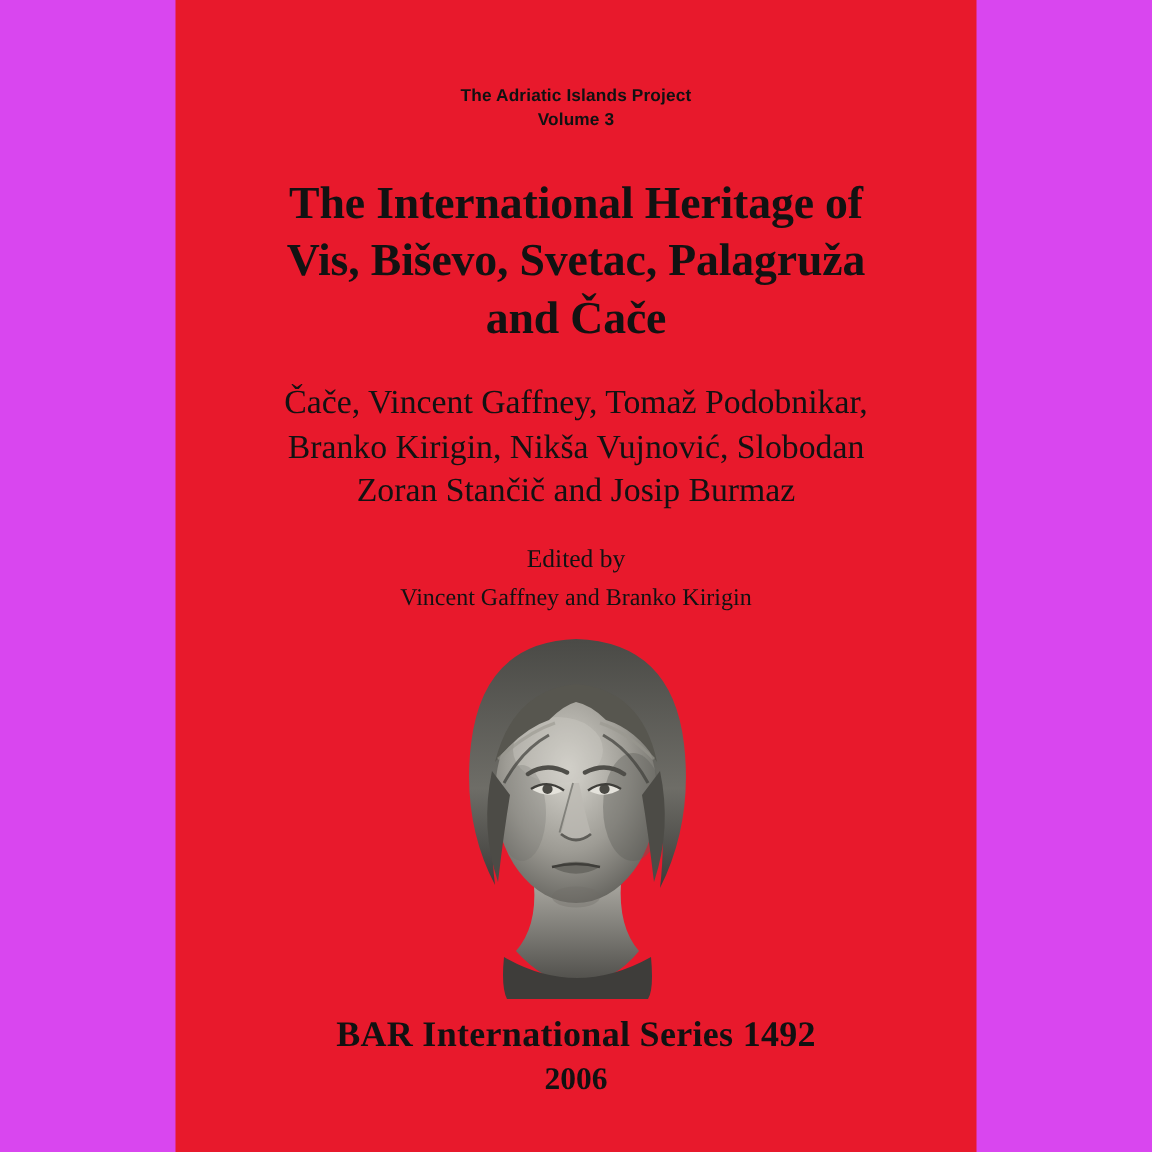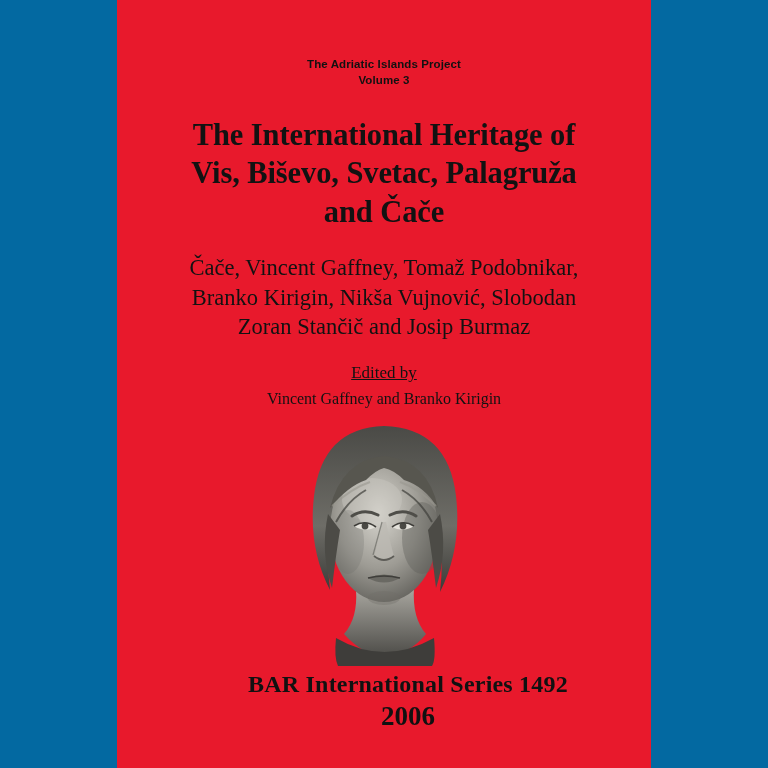--- a/index.html
+++ b/index.html
@@ -7,21 +7,21 @@
     padding: 0;
     width: 768px;
     height: 768px;
     background: #ffffff;
     font-family: "Liberation Serif", serif;
   }
   #page {
     position: relative;
     width: 768px;
     height: 768px;
-    background: #0369a1;
+    background: #d946ef;
     overflow: hidden;
   }
   
   .cover {
     position: absolute;
     left: 117px;
     top: 0;
     width: 534px;
     height: 768px;
     background: #e8192c;
@@ -59,21 +59,20 @@
     text-align: center;
     font-size: 22.5px;
     color: #121212;
     line-height: 1.30;
   }
   .edited-by {
     margin-top: 22px;
     text-align: center;
     font-size: 17px;
     color: #121212;
-    text-decoration: underline;
   }
   .editors {
     margin-top: 7px;
     text-align: center;
     font-size: 16px;
     color: #121212;
   }
   .image-wrap {
     margin-top: 14px;
     width: 534px;
@@ -81,31 +80,30 @@
     display: flex;
     align-items: flex-start;
     justify-content: center;
   }
   .footer {
     position: absolute;
     bottom: 36px;
     left: 0;
     width: 534px;
     text-align: center;
-    padding-left: 24px;
   }
   .bar-series {
     font-size: 24px;
     font-weight: bold;
     color: #111111;
     letter-spacing: 0.2px;
   }
   .bar-year {
     margin-top: 3px;
-    font-size: 27px;
+    font-size: 21px;
     font-weight: bold;
     color: #111111;
   }
   svg.head { display: block; }
 </style>
 </head>
 <body>
 
 <div id="page">
   <div class="cover">

